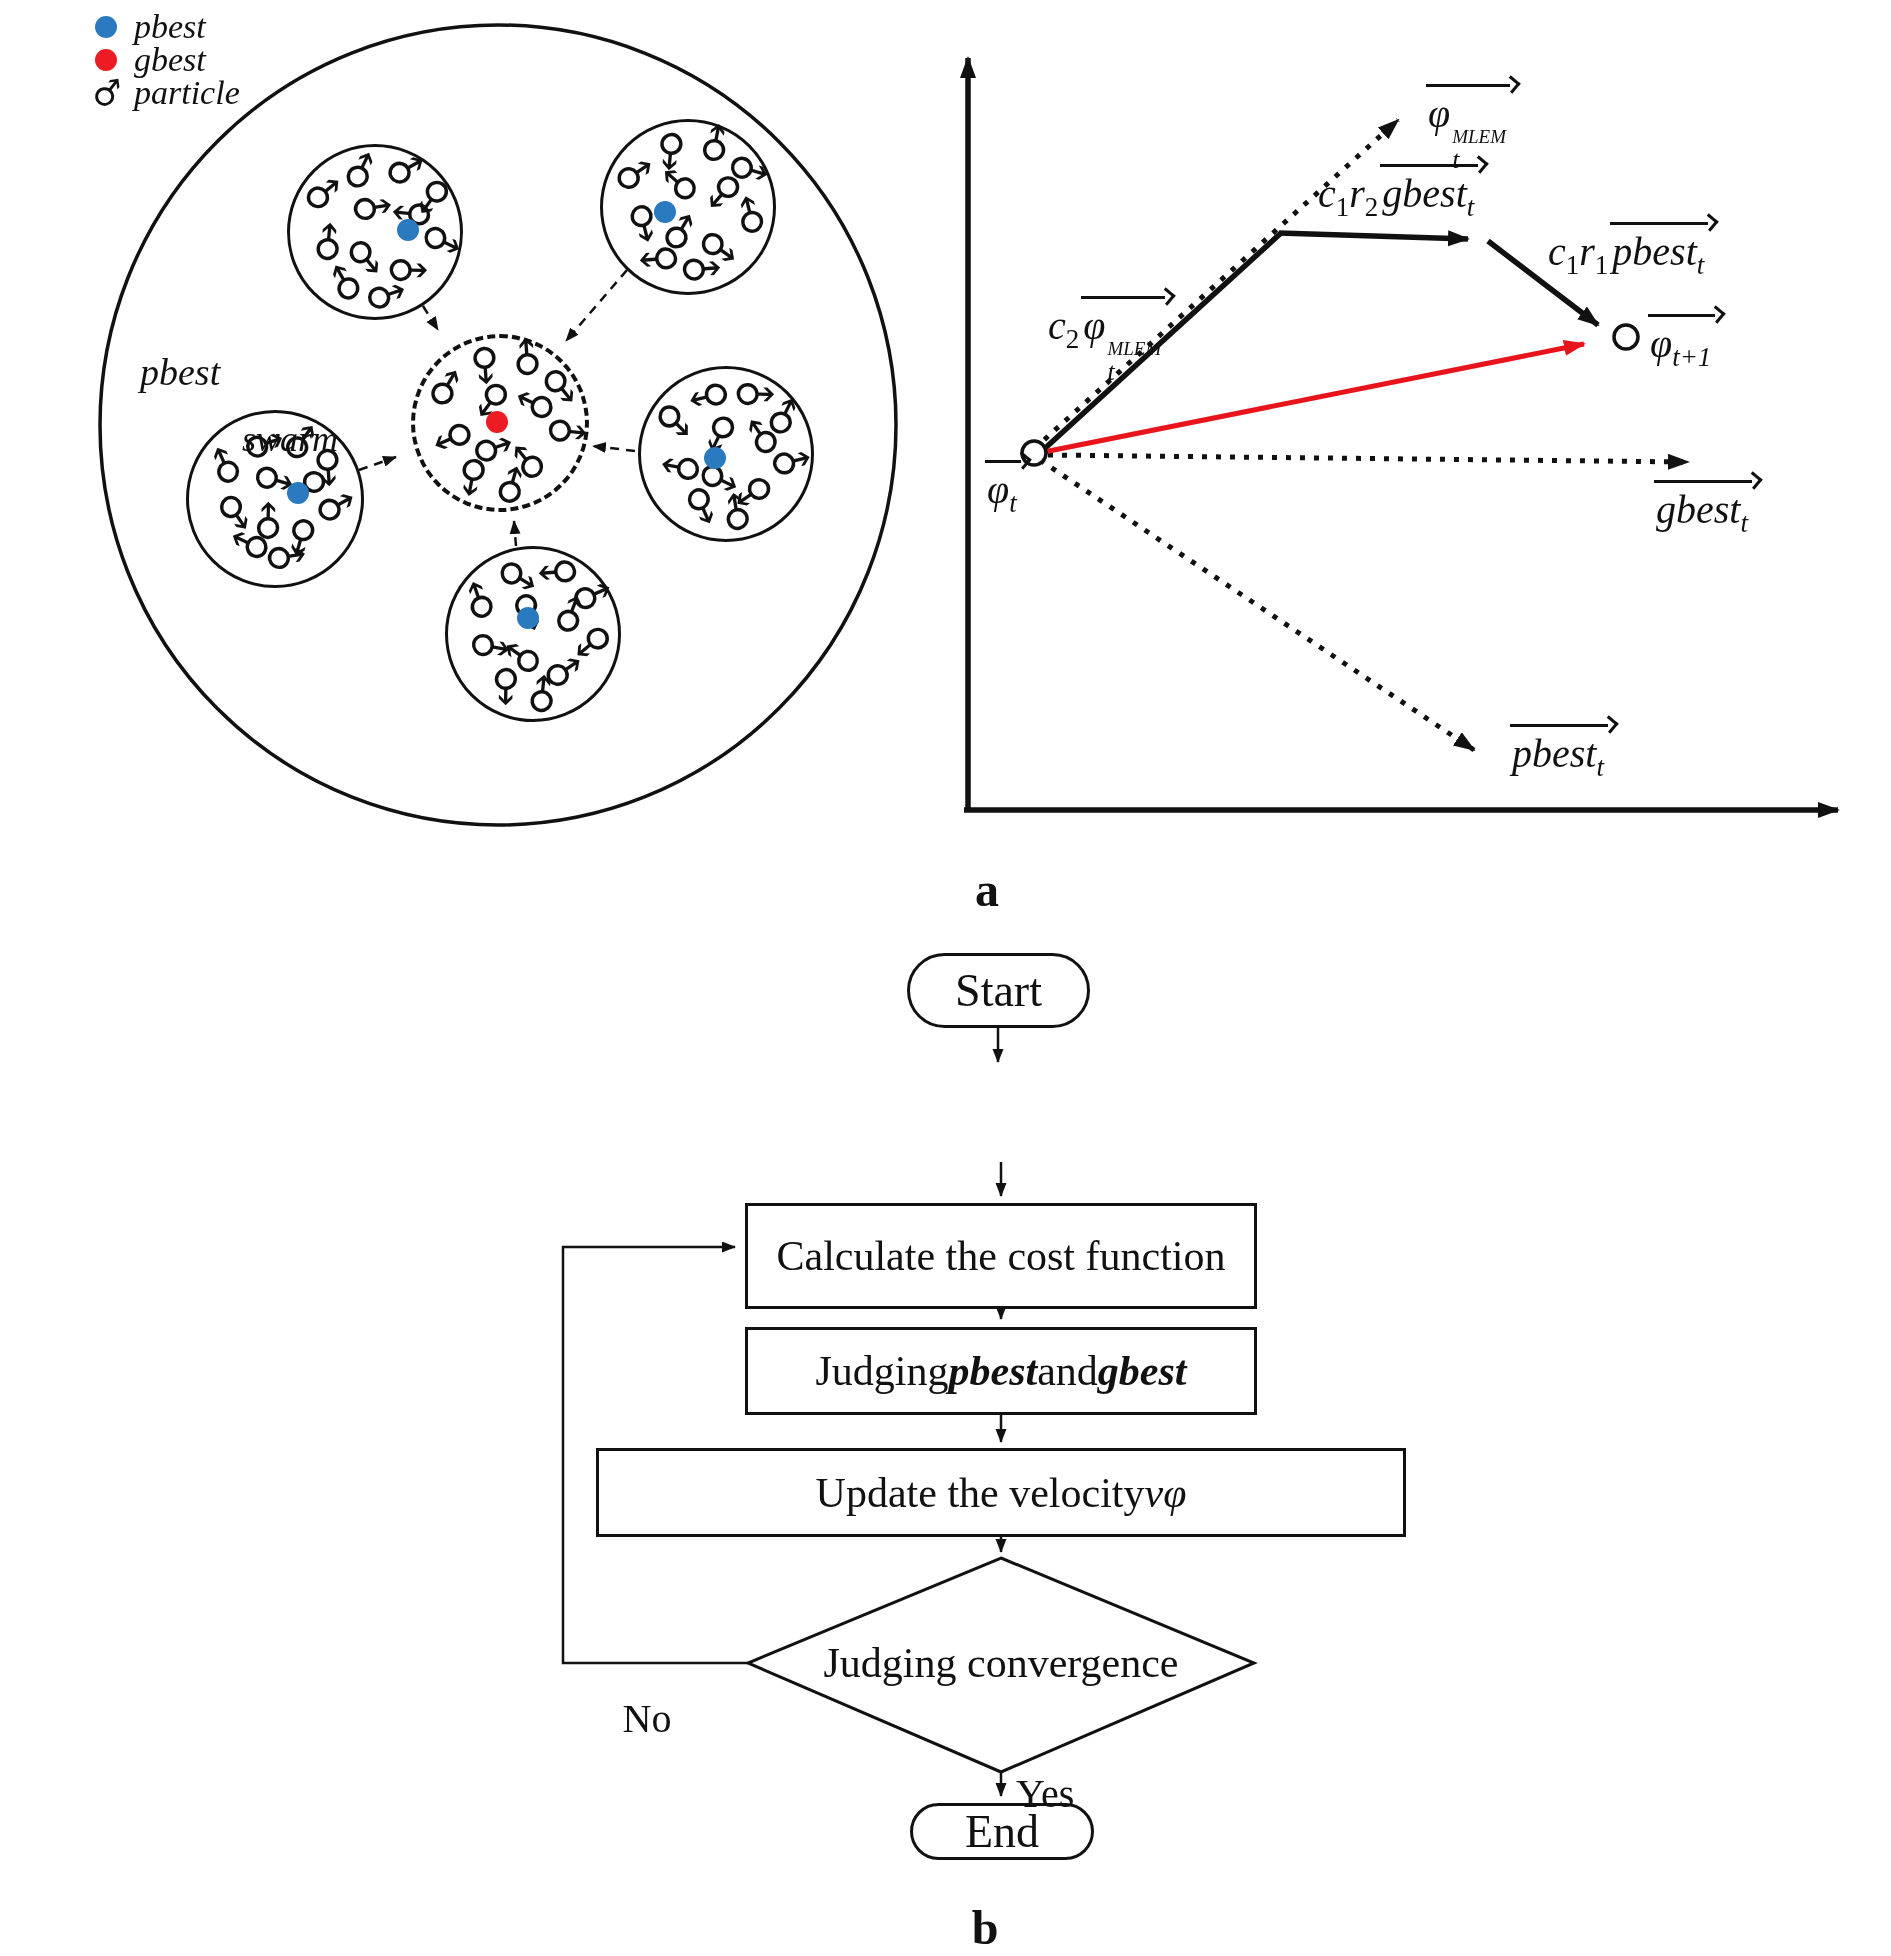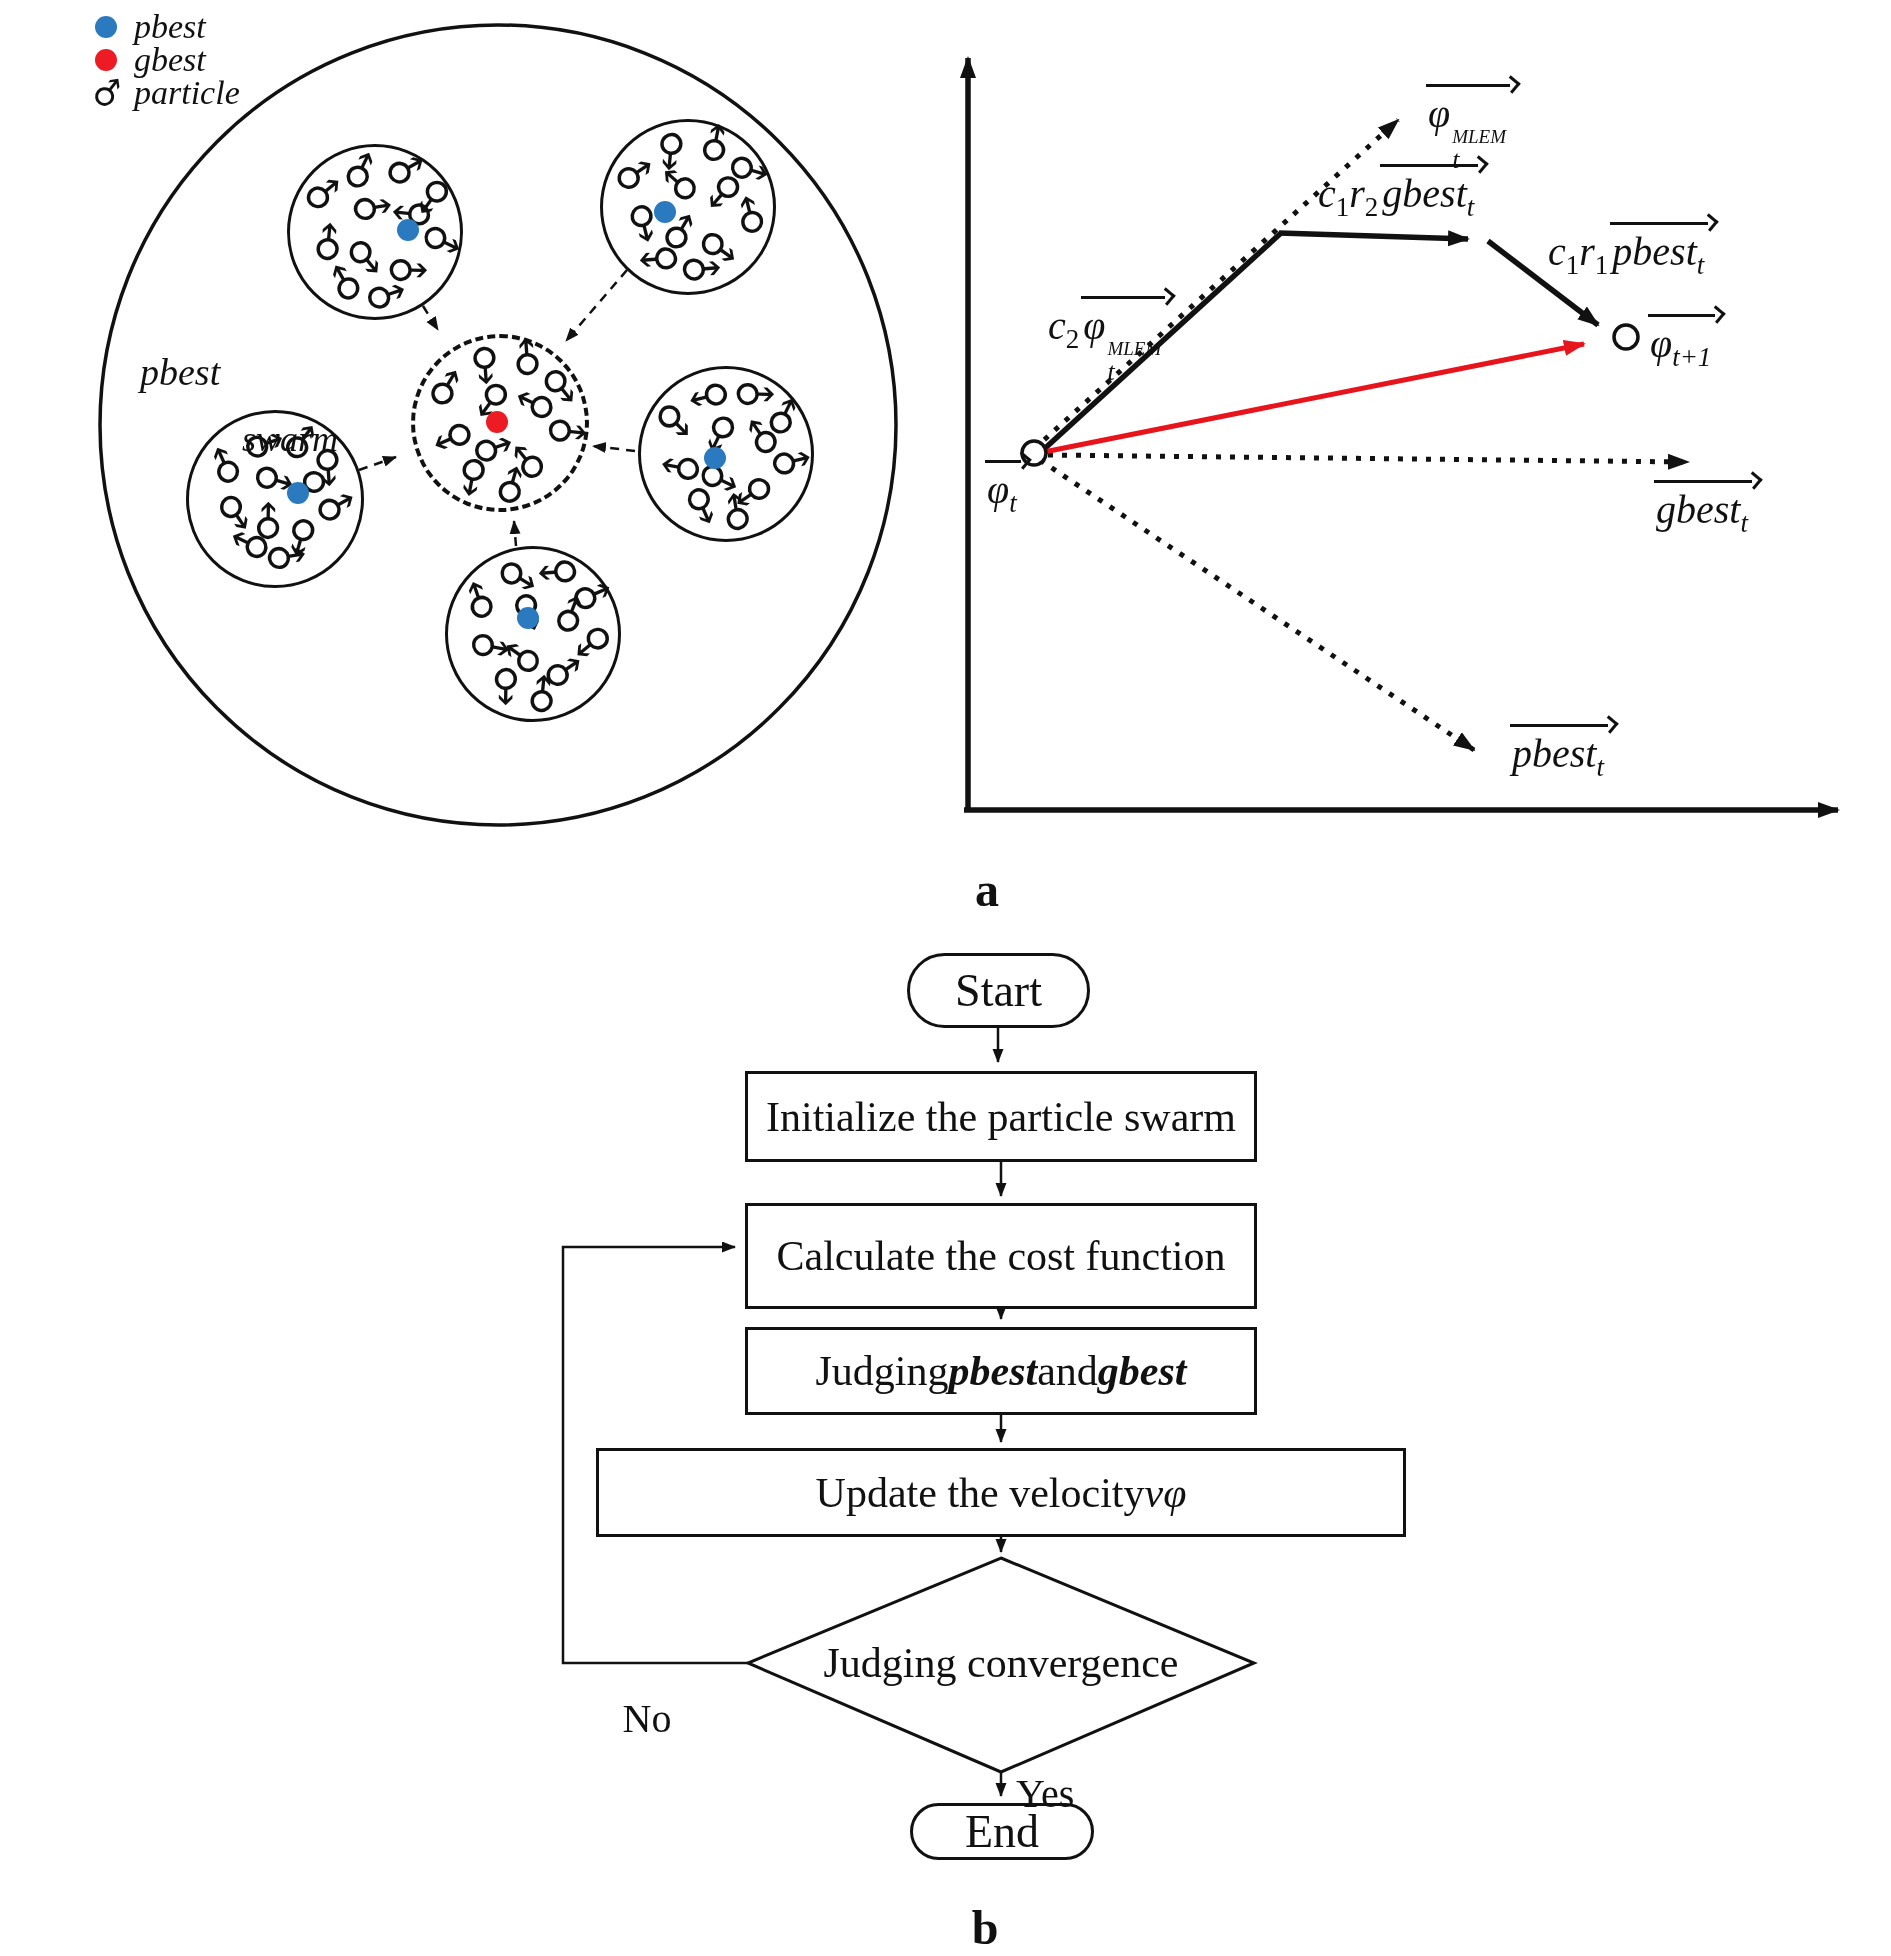--- a/index.html
+++ b/index.html
@@ -222,23 +222,20 @@
       <div class="vlabel" style="left: 1652px; top: 476px;"><span class="vec"><span class="it">gbest</span><sub class="it">t</sub></span></div>
       <div class="vlabel" style="left: 1508px; top: 720px;"><span class="vec"><span class="it">pbest</span><sub class="it">t</sub></span></div>
     </div>
 
   <div class="caption" style="left:952px;top:862px;">a</div>
   <div class="caption" style="left:950px;top:1900px;">b</div>
 
   <div class="fnode terminator" style="left:907px;top:953px;width:183px;height:75px;">
       <span>Start</span>
     </div>
-  <div class="fnode" style="left:745px;top:1071px;width:512px;height:91px;">
-      <span>Initialize the particle swarm</span>
-    </div>
   <div class="fnode" style="left:745px;top:1203px;width:512px;height:106px;">
       <span>Calculate the cost function</span>
     </div>
   <div class="fnode" style="left:745px;top:1327px;width:512px;height:88px;">
       <span>Judging </span>
       <span class="bi">pbest</span>
       <span> and </span>
       <span class="bi">gbest</span>
     </div>
   <div class="fnode" style="left:596px;top:1448px;width:810px;height:89px;">

